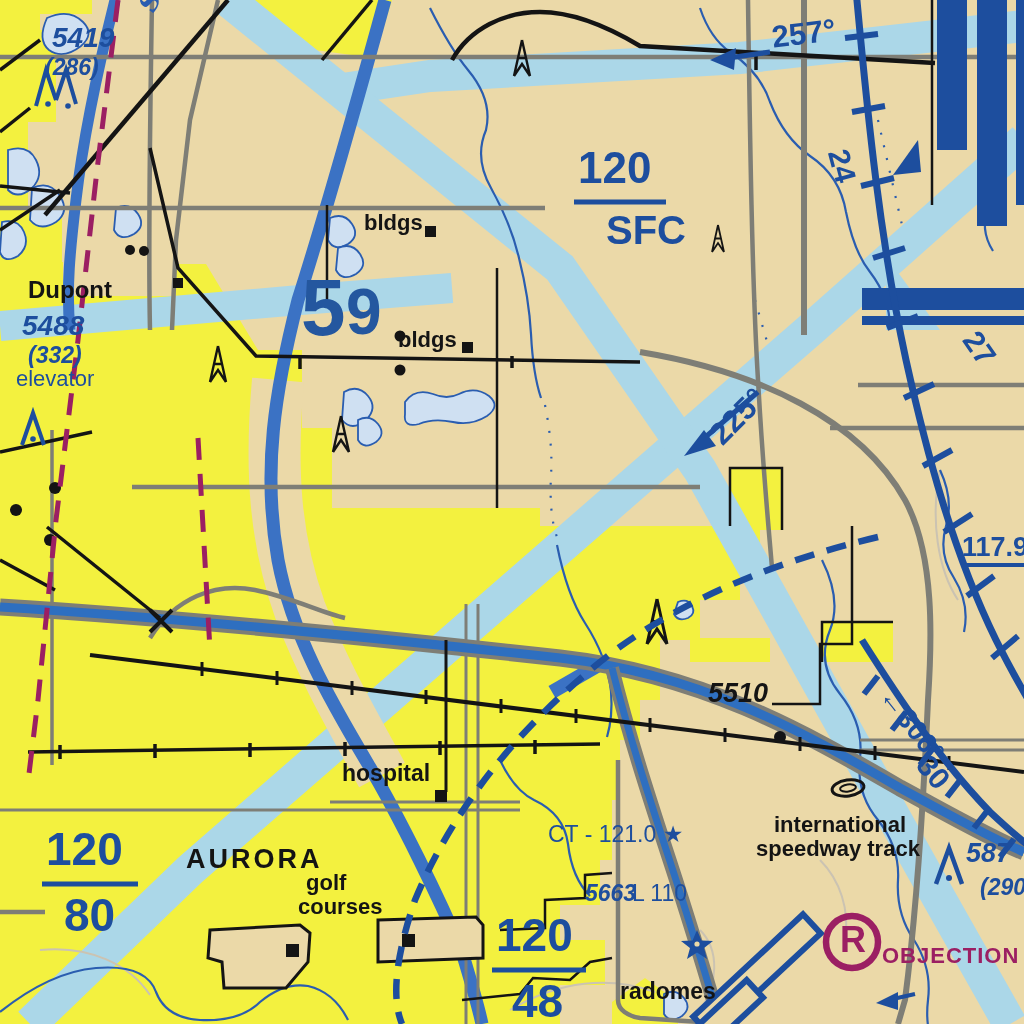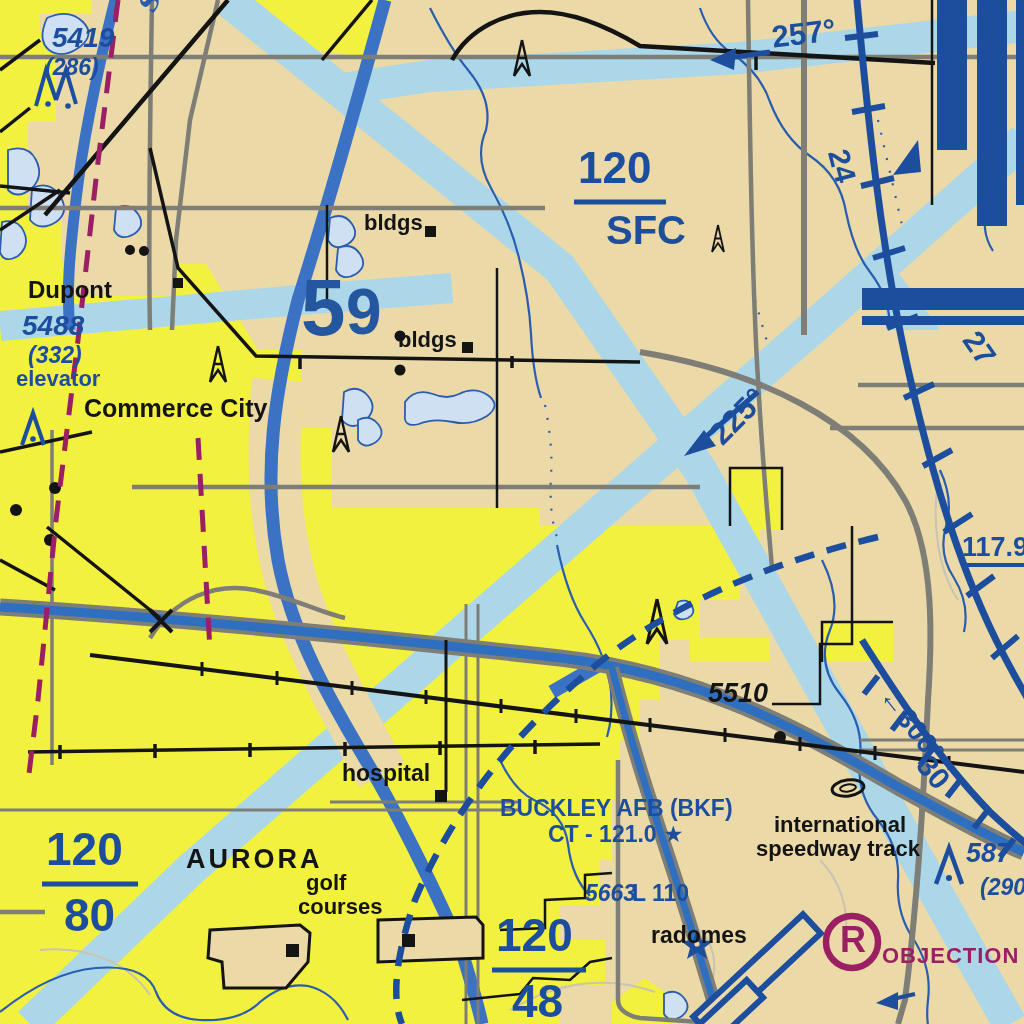--- a/index.html
+++ b/index.html
@@ -8,21 +8,21 @@
     --black:#141414; --magenta:#9B1F63; --interstate:#2E6FC0; --ltgray:#CBC3B2;
   }
   html,body{margin:0;padding:0;background:#222;}
   .stage{position:relative;width:1024px;height:1024px;overflow:hidden;background:var(--tan);
          font-family:"Liberation Sans","DejaVu Sans",sans-serif;}
   .stage svg{position:absolute;left:0;top:0;}
   #labels{position:absolute;left:0;top:0;width:1024px;height:920px;z-index:2;}
   .lbl{position:absolute;white-space:nowrap;line-height:1;transform-origin:0 0;}
   .blk{color:var(--black);font-weight:700;}
   .bkit{color:var(--black);font-weight:700;font-style:italic;}
-  .blu{color:var(--aero);font-weight:700;text-align:center;}
+  .blu{color:var(--aero);font-weight:400;text-align:center;}
   .bit{color:var(--aero);font-weight:700;font-style:italic;}
   .asp{color:var(--aero);font-weight:700;}
   .mef{color:#24579F;font-weight:700;}
   .mag{color:var(--magenta);font-weight:700;letter-spacing:1px;}
   .magR{color:var(--magenta);font-weight:700;}
   .riv{color:var(--waterline);font-weight:700;font-style:italic;font-family:"DejaVu Serif","Liberation Serif",serif;letter-spacing:5px;}
   .sp{letter-spacing:3px;}
   .underl{border-bottom:4px solid var(--aero);padding-bottom:2px;}
 </style>
 </head>
@@ -280,48 +280,46 @@
 </svg>
 
 <div id="labels">
       <div class="lbl riv" style="left: 134px; top: 4px; font-size: 26px; transform: rotate(-64deg);">SO</div>
       <div class="lbl bit" style="left: 52px; top: 24px; font-size: 28px;">5419</div>
       <div class="lbl bit" style="left: 45px; top: 56px; font-size: 23px;">(286)</div>
       <div class="lbl blk" style="left: 28px; top: 278px; font-size: 24px;">Dupont</div>
       <div class="lbl bit" style="left: 22px; top: 312px; font-size: 28px;">5488</div>
       <div class="lbl bit" style="left: 28px; top: 344px; font-size: 23px;">(332)</div>
       <div class="lbl blu" style="left: 16px; top: 368px; font-size: 22px;">elevator</div>
-      <div class="lbl blk" style="left: 84px; top: 396px; font-size: 25px;">Commerce City</div>
       <div class="lbl mef" style="left: 301px; top: 268px; font-size: 80px;">5</div>
       <div class="lbl mef" style="left: 346px; top: 280px; font-size: 64px;">9</div>
       <div class="lbl blk" style="left: 364px; top: 212px; font-size: 22px;">bldgs</div>
       <div class="lbl blk" style="left: 398px; top: 329px; font-size: 22px;">bldgs</div>
       <div class="lbl asp" style="left: 578px; top: 146px; font-size: 44px;">120</div>
       <div class="lbl asp" style="left: 574px; top: 210px; font-size: 40px; margin-left: 32px;">SFC</div>
       <div class="lbl asp" style="left: 770px; top: 22px; font-size: 31px; transform: rotate(-7deg);">257°</div>
       <div class="lbl asp" style="left: 852px; top: 146px; font-size: 30px; transform: rotate(75deg);">24</div>
       <div class="lbl asp" style="left: 982px; top: 326px; font-size: 30px; transform: rotate(55deg);">27</div>
       <div class="lbl asp" style="left: 934px; top: 750px; font-size: 30px; transform: rotate(50deg);">30</div>
       <div class="lbl asp" style="left: 896px; top: 682px; font-size: 28px; transform: rotate(52deg);">←306°</div>
       <div class="lbl asp" style="left: 704px; top: 428px; font-size: 31px; transform: rotate(-45deg);">225°</div>
       <div class="lbl asp underl" style="left: 962px; top: 534px; font-size: 27px;">117.9</div>
       <div class="lbl bkit" style="left: 708px; top: 680px; font-size: 27px;">5510</div>
       <div class="lbl blk" style="left: 342px; top: 762px; font-size: 23px;">hospital</div>
-      <div class="lbl blu" style="left: 500px; top: 797px; font-size: 23px;">BUCKLEY AFB (BKF)</div>
       <div class="lbl blu" style="left: 548px; top: 823px; font-size: 23px;">CT - 121.0 ★</div>
       <div class="lbl bit" style="left: 541px; top: 882px; font-size: 23px; margin-left: 44px;">5663</div>
       <div class="lbl blu" style="left: 632px; top: 882px; font-size: 23px;">L 110</div>
       <div class="lbl blk sp" style="left: 186px; top: 846px; font-size: 27px;">AURORA</div>
       <div class="lbl blk" style="left: 306px; top: 872px; font-size: 22px;">golf</div>
       <div class="lbl blk" style="left: 298px; top: 896px; font-size: 22px;">courses</div>
       <div class="lbl asp" style="left: 46px; top: 826px; font-size: 46px;">120</div>
       <div class="lbl asp" style="left: 64px; top: 892px; font-size: 46px;">80</div>
       <div class="lbl asp" style="left: 496px; top: 912px; font-size: 46px;">120</div>
       <div class="lbl asp" style="left: 512px; top: 978px; font-size: 46px;">48</div>
-      <div class="lbl blk" style="left: 620px; top: 924px; font-size: 23px; padding-left: 31px;">radomes</div>
+      <div class="lbl blk" style="left: 620px; top: 980px; font-size: 23px;">radomes</div>
       <div class="lbl blk" style="left: 774px; top: 814px; font-size: 22px;">international</div>
       <div class="lbl blk" style="left: 756px; top: 838px; font-size: 22px;">speedway track</div>
       <div class="lbl bit" style="left: 966px; top: 840px; font-size: 27px;">587</div>
       <div class="lbl bit" style="left: 980px; top: 876px; font-size: 23px;">(290</div>
       <div class="lbl mag" style="left: 882px; top: 904px; font-size: 22px; margin-top: 41px;">OBJECTION</div>
       <div class="lbl magR" style="left: 840px; top: 922px; font-size: 36px;">R</div>
     </div>
 </div>
 
 </body></html>

